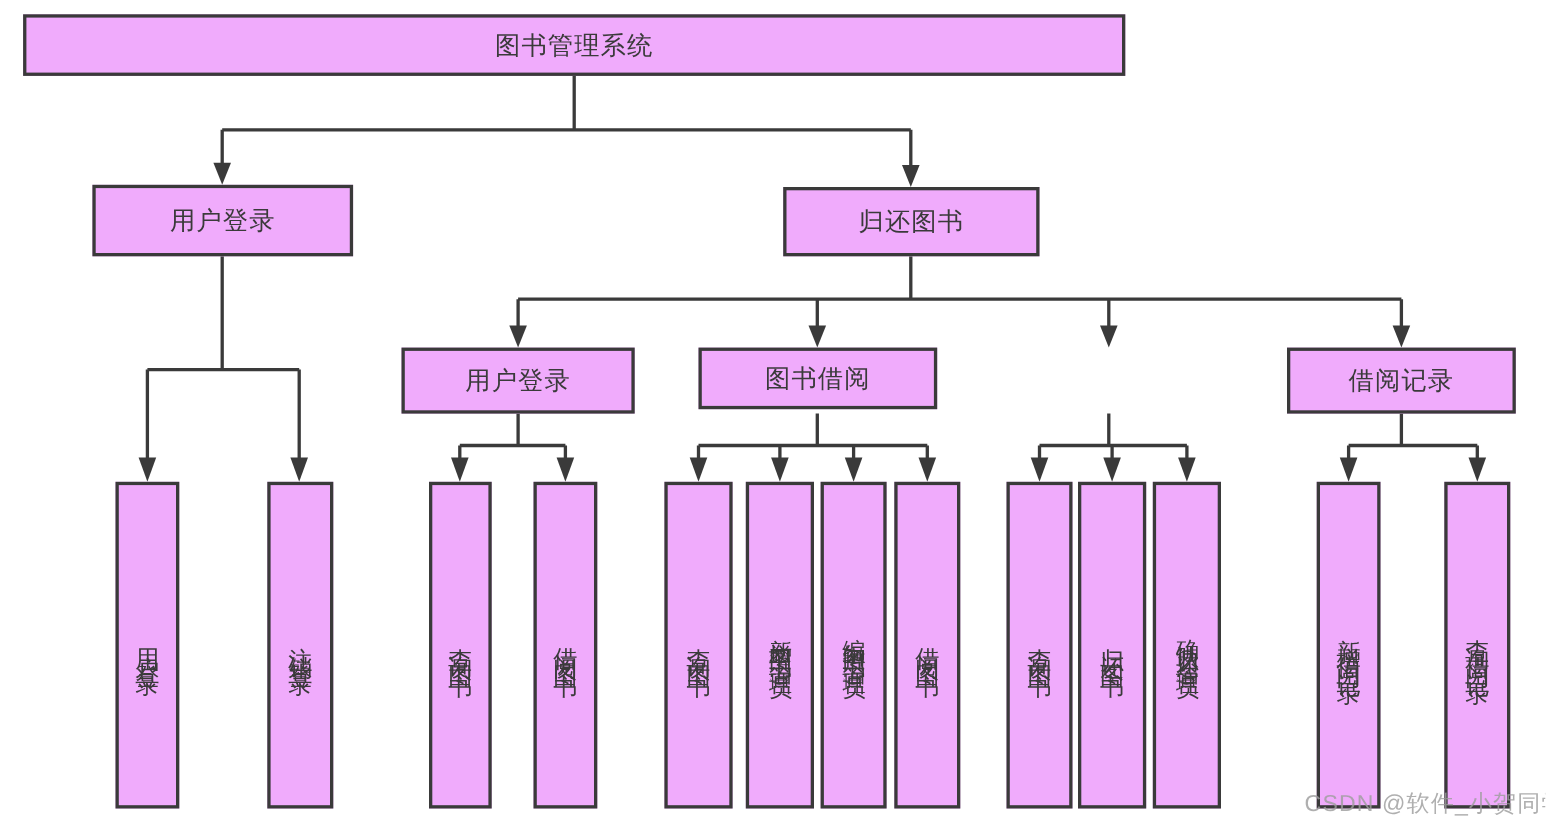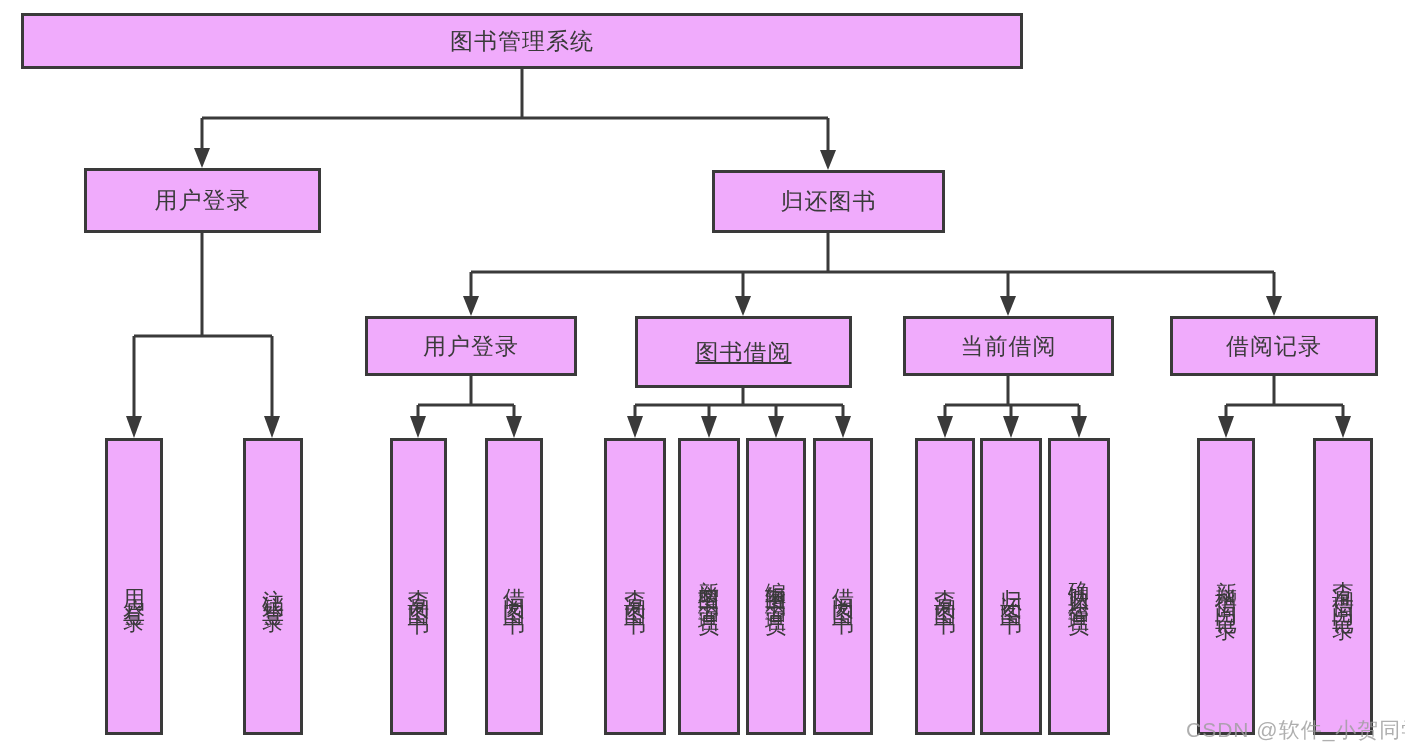--- a/index.html
+++ b/index.html
@@ -72,25 +72,22 @@
   <div class="node h2" style="left:84px;top:168px;width:237px;height:65px;">
     <span>用户登录</span>
   </div>
   <div class="node h2" style="left:712px;top:170px;width:233px;height:63px;">
     <span>归还图书</span>
   </div>
 
   <div class="node mid" style="left:365px;top:316px;width:212px;height:60px;">
     <span>用户登录</span>
   </div>
-  <div class="node mid" style="left:635px;top:316px;width:217px;height:72px;text-decoration:underline;">
+  <div class="node mid" style="left:635px;top:316px;width:217px;height:56px;">
     <span>图书借阅</span>
-  </div>
-  <div class="node mid" style="left:903px;top:316px;width:211px;height:60px;">
-    <span>当前借阅</span>
   </div>
   <div class="node mid" style="left:1170px;top:316px;width:208px;height:60px;">
     <span>借阅记录</span>
   </div>
 
   <div class="node leaf" style="left:105px;top:438px;width:58px;height:297px;">
     <span class="vtext">用户登录</span>
   </div>
   <div class="node leaf" style="left:243px;top:438px;width:60px;height:297px;">
     <span class="vtext">注销登录</span>

